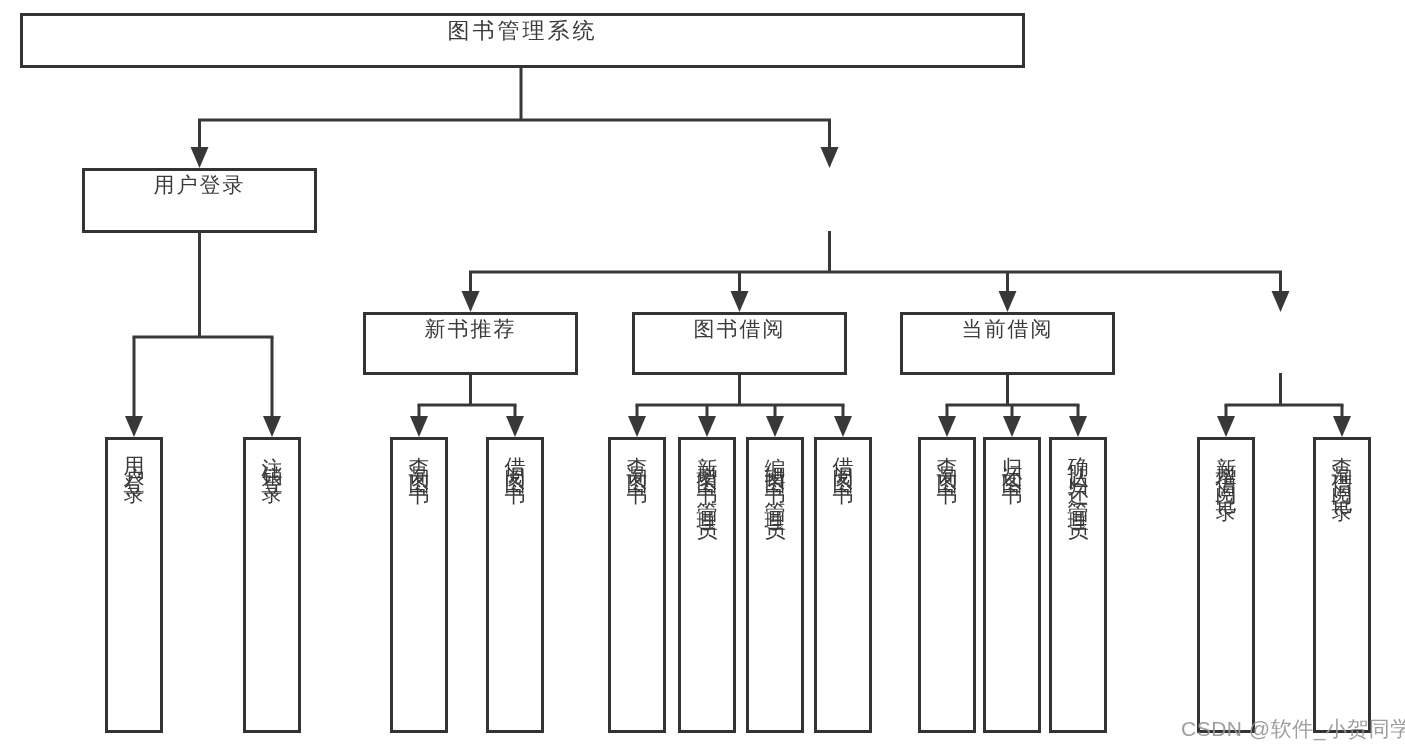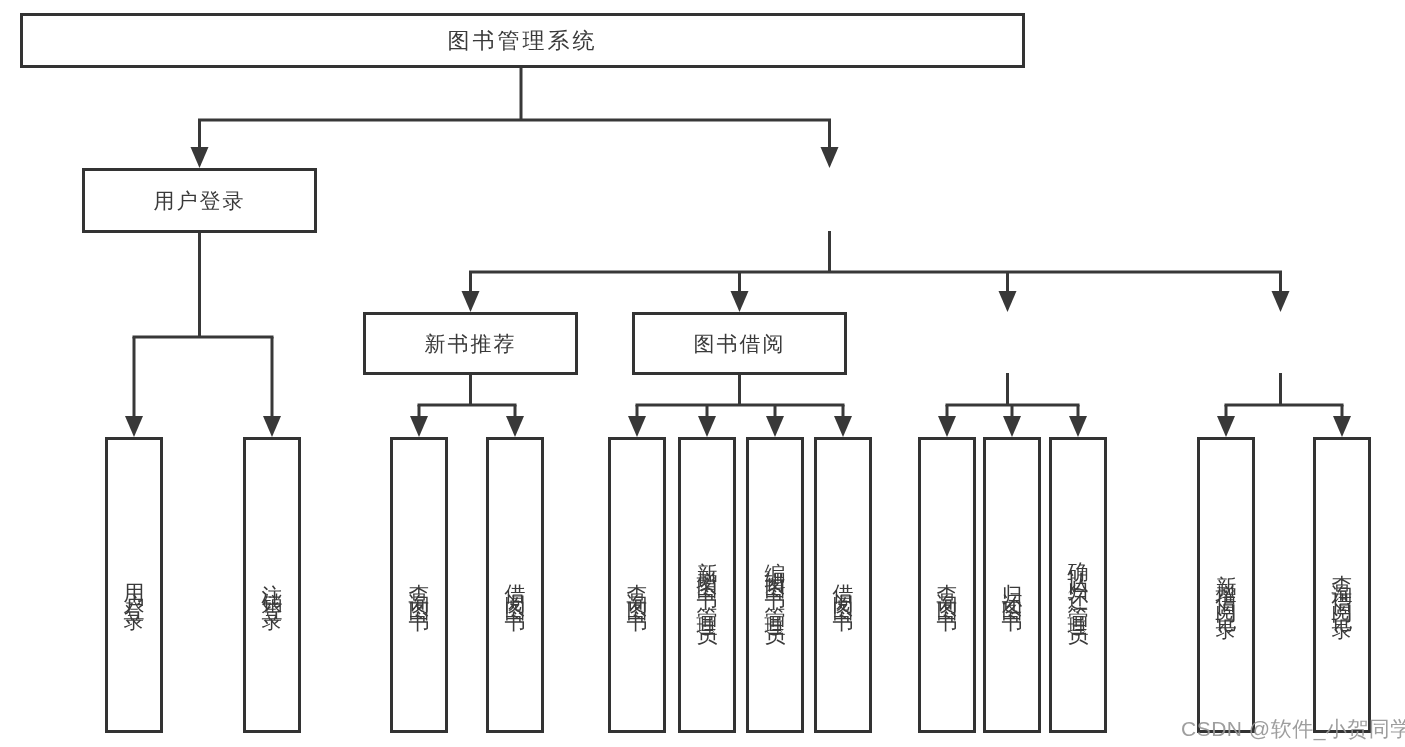--- a/index.html
+++ b/index.html
@@ -3,21 +3,21 @@
 <meta charset="utf-8">
 <style>
   html,body { margin:0; padding:0; background:#ffffff; }
   .canvas {
     position:relative; width:1405px; height:747px; background:#ffffff;
     font-family:"Liberation Sans","DejaVu Sans",sans-serif; overflow:hidden;
   }
   .connectors { position:absolute; left:0; top:0; z-index:0; }
   .node {
     position:absolute; box-sizing:border-box; background:#ffffff;
-    border:3px solid #333333; display:flex; align-items:center; justify-content:center;
+    border:3px solid #333333; display:flex; justify-content:center;
     color:#3a3a3a; z-index:1;
   }
   .h-node .node-label { font-size:21px; letter-spacing:2px; white-space:nowrap; }
   .root-node .node-label { font-size:22px; letter-spacing:3px; }
   .leaf .node-label {
     writing-mode:vertical-rl; text-orientation:mixed;
     font-size:21px; letter-spacing:9px; line-height:1.15;
   }
   .watermark {
     position:absolute; z-index:2; left:1181px; top:715px;
@@ -105,20 +105,23 @@
   <div class="node h-node" style="left:82px; top:168px; width:235px; height:65px">
     <span class="node-label">用户登录</span>
   </div>
 
   <div class="node h-node" style="left:363px; top:312px; width:215px; height:63px">
     <span class="node-label">新书推荐</span>
   </div>
   <div class="node h-node" style="left:632px; top:312px; width:215px; height:63px">
     <span class="node-label">图书借阅</span>
   </div>
+  <div class="node h-node" style="left:900px; top:312px; width:215px; height:63px">
+    <span class="node-label">当前借阅</span>
+  </div>
 
   <div class="node leaf" style="left:105px; top:437px; width:58px; height:296px">
     <span class="node-label">用户登录</span>
   </div>
   <div class="node leaf" style="left:243px; top:437px; width:58px; height:296px">
     <span class="node-label">注销登录</span>
   </div>
 
   <div class="node leaf" style="left:390px; top:437px; width:58px; height:296px">
     <span class="node-label">查询图书</span>

